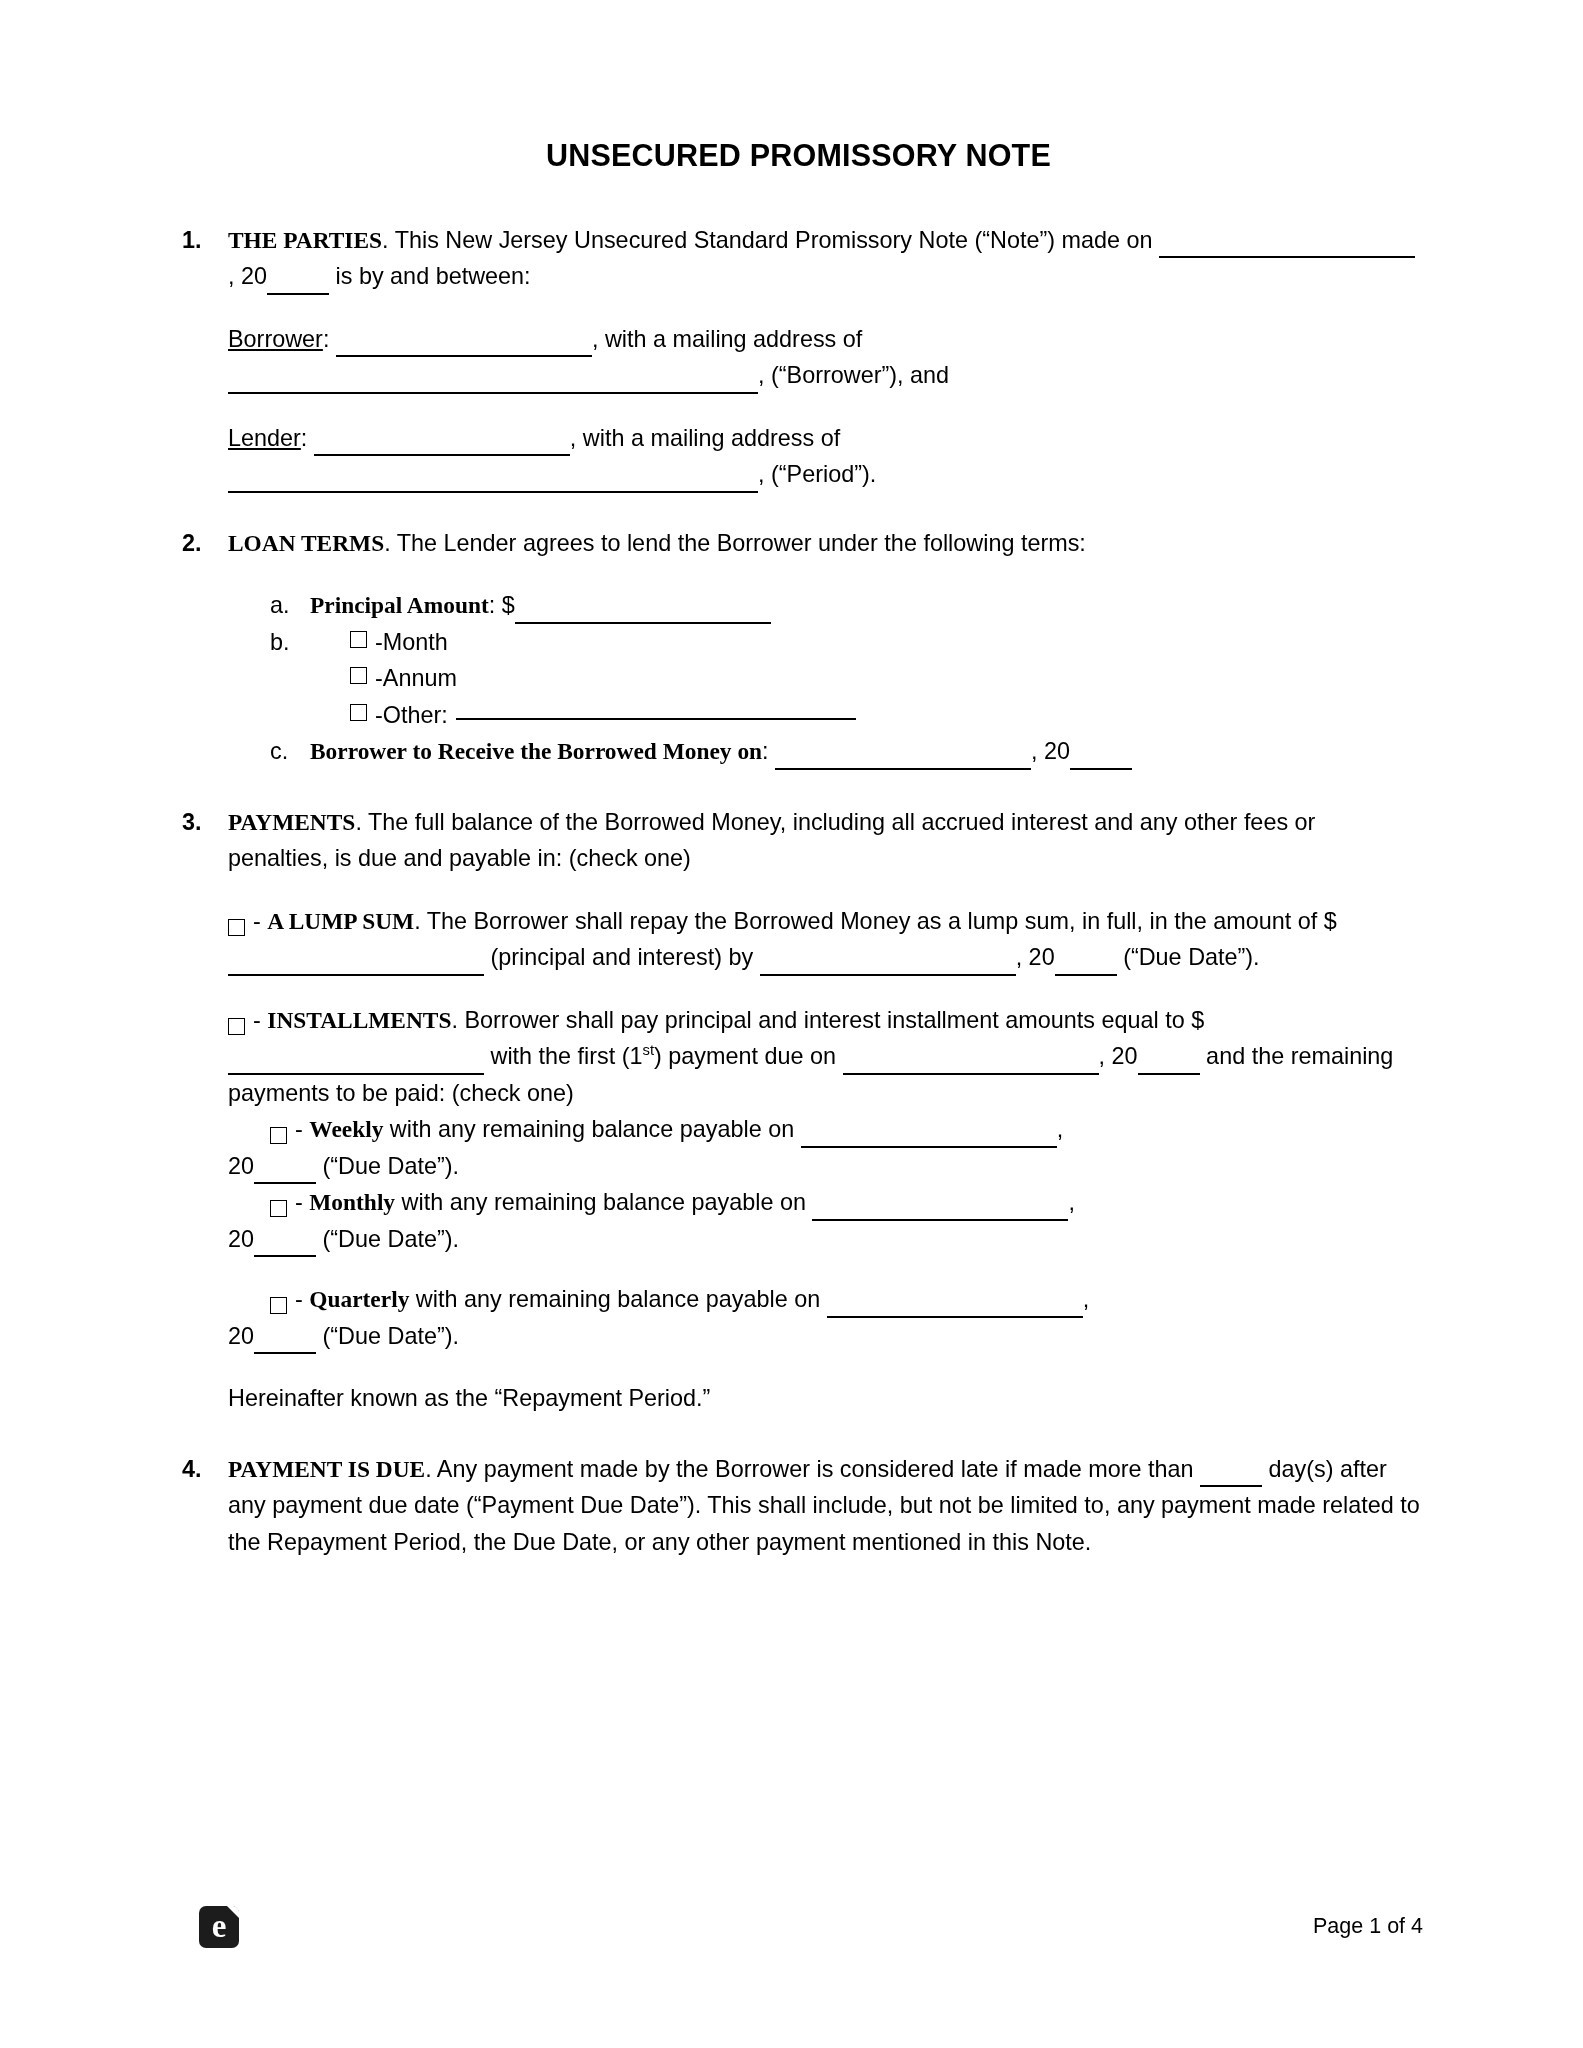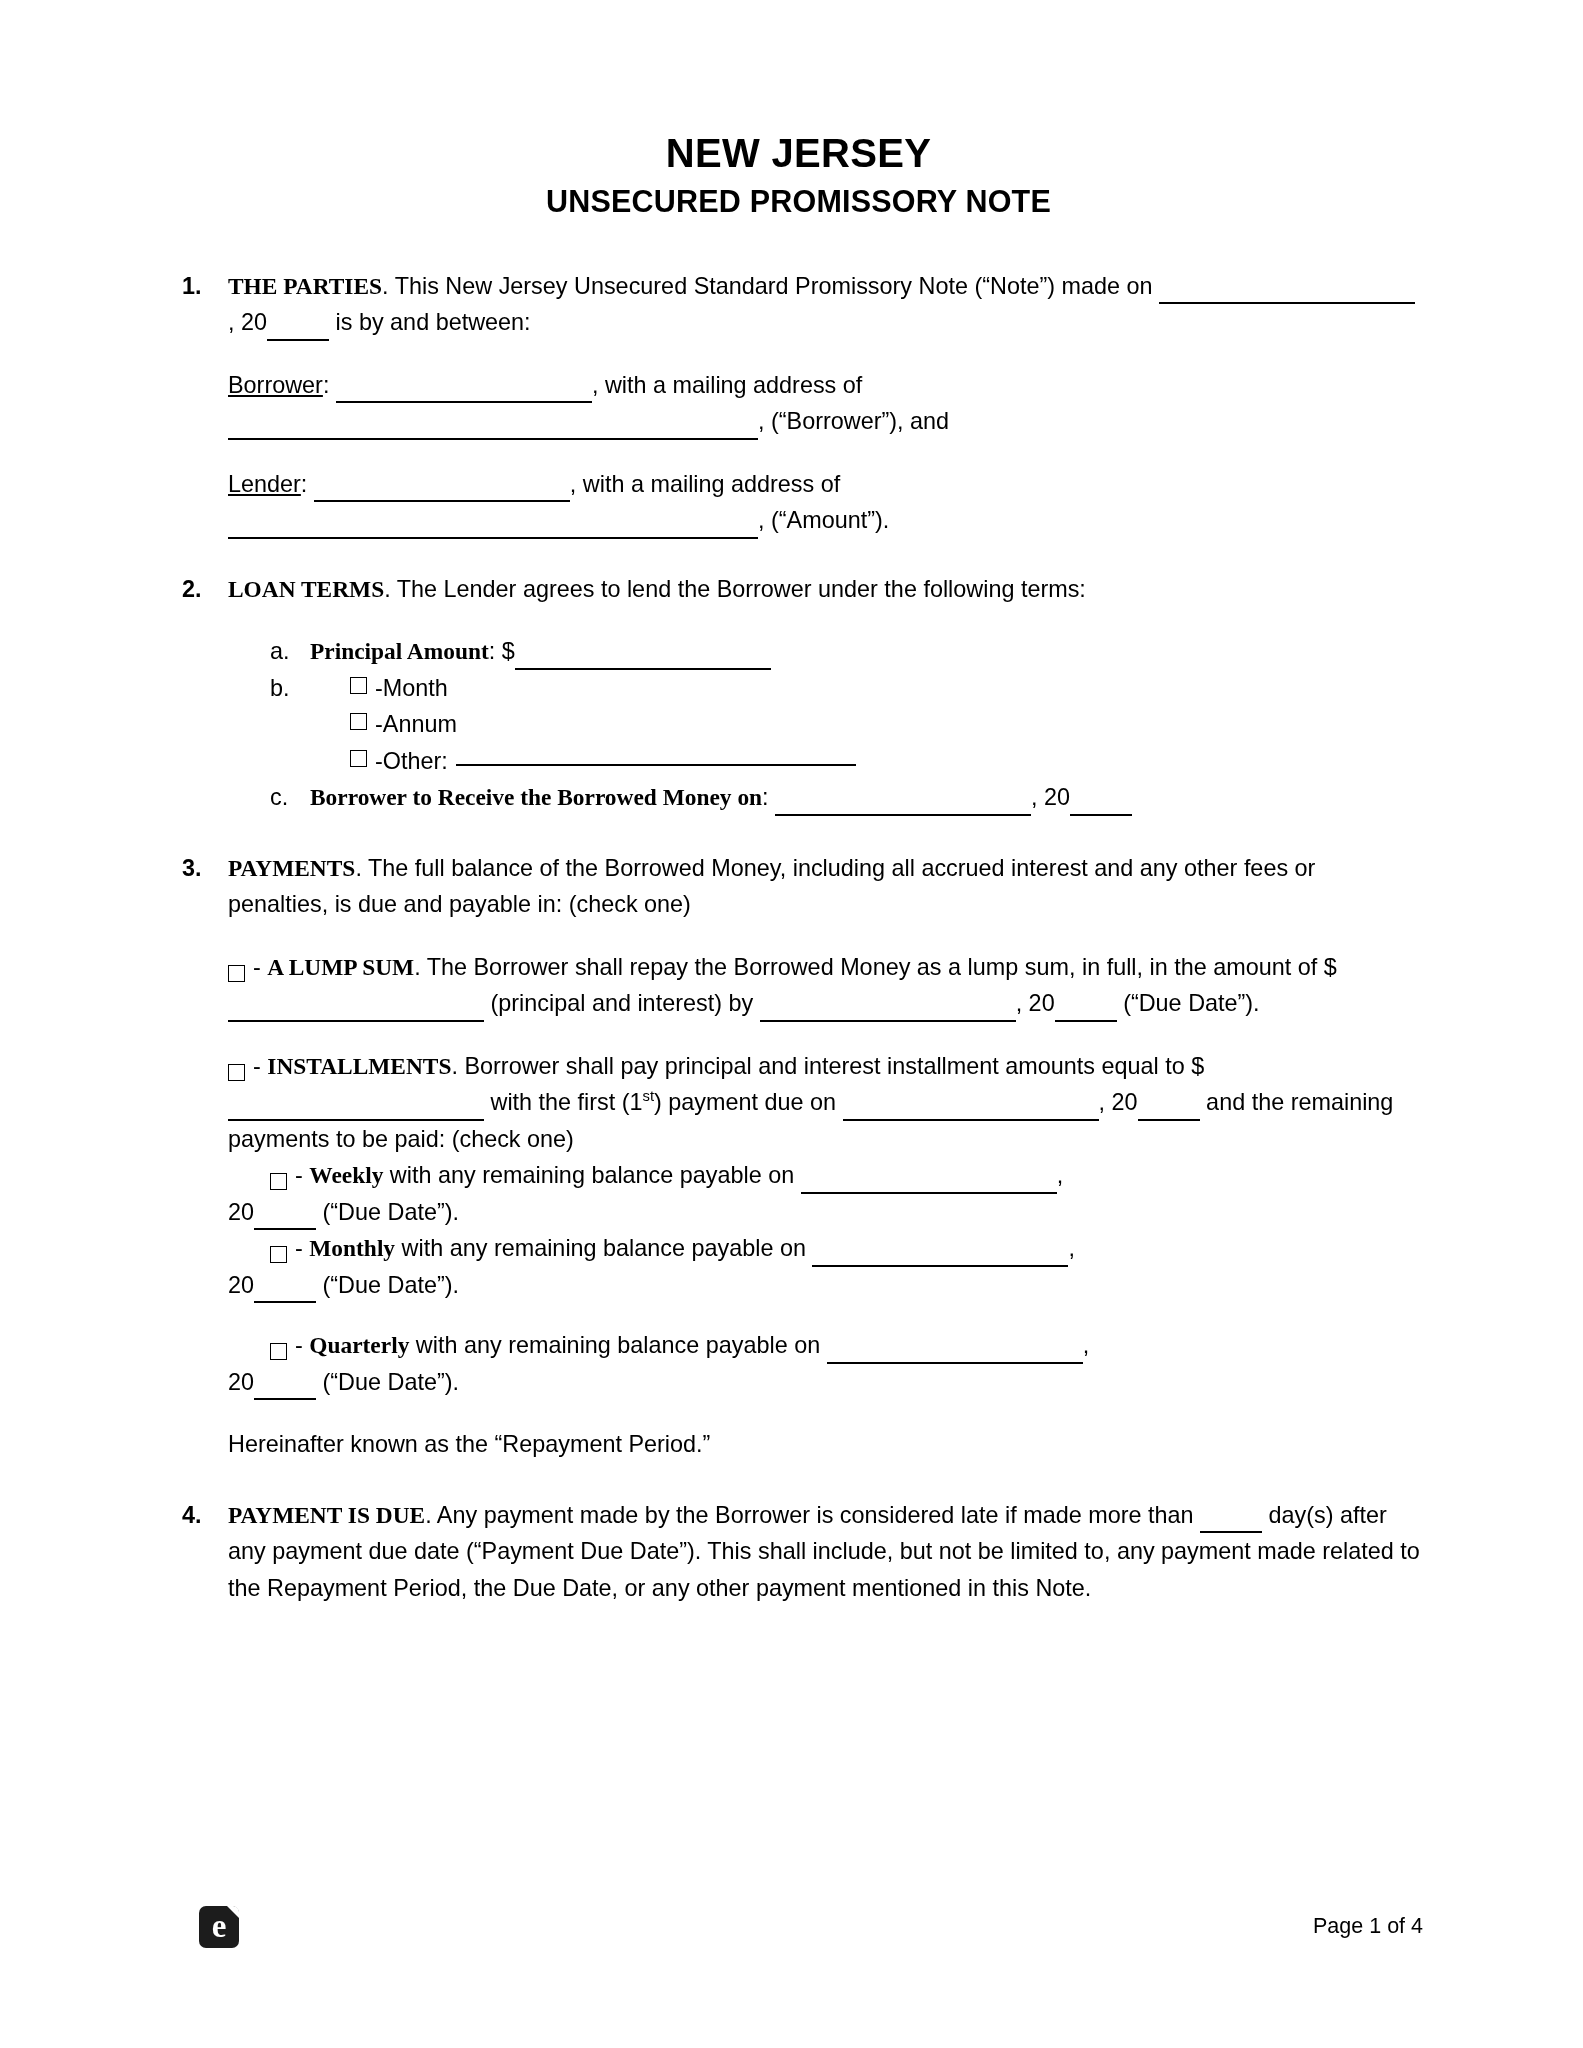--- a/index.html
+++ b/index.html
@@ -163,41 +163,40 @@
   }
 </style>
 </head>
 <body>
 
 <div class="page">
 
   <div class="content">
 
     <div class="title-block">
-      <div class="title-main">NEW JERSEY</div>
       <div class="title-sub">UNSECURED PROMISSORY NOTE</div>
     </div>
 
     <div class="clause">
       <div class="clause-num">1.</div>
       <div class="clause-body">
         <b>THE PARTIES</b><span>. This New Jersey Unsecured Standard Promissory Note (“Note”) made on </span><span class="ln ln-lg"></span><span>, 20</span><span class="ln ln-sm"></span><span> is by and between:</span>
       </div>
     </div>
 
     <div class="indent1 para body-txt">
       <span class="u">Borrower</span><span>:</span>
       <span class="ln ln-lg"></span><span>, with a mailing address of </span><br>
       <span class="ln ln-full"></span><span>, (“Borrower”), and</span>
     </div>
 
     <div class="indent1 para body-txt">
       <span class="u">Lender</span><span>:</span>
       <span class="ln ln-lg"></span><span>, with a mailing address of </span><br>
-      <span class="ln ln-full"></span><span>, (“Amount”).</span>
+      <span class="ln ln-full"></span><span>, (“Period”).</span>
     </div>
 
     <div class="clause" style="margin-top:32px;">
       <div class="clause-num">2.</div>
       <div class="clause-body">
         <b>LOAN TERMS</b><span>. The Lender agrees to lend the Borrower under the following terms:</span>
       </div>
     </div>
 
     <div class="sub-list">

